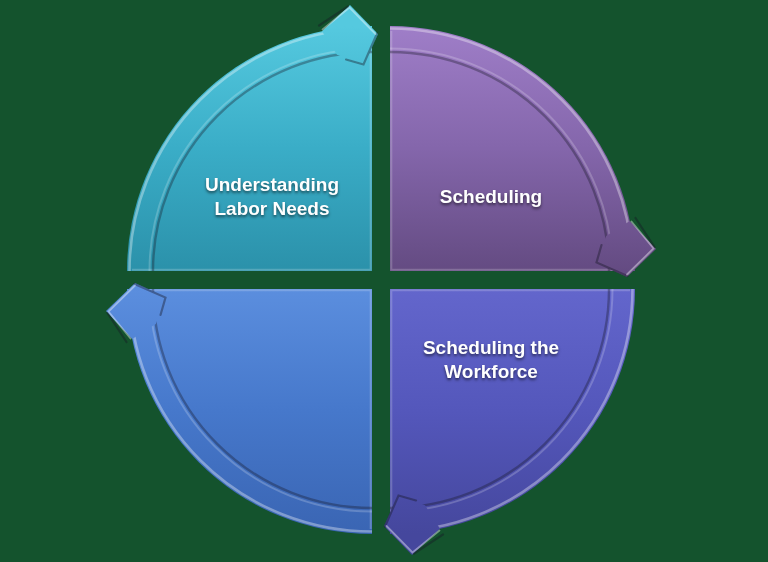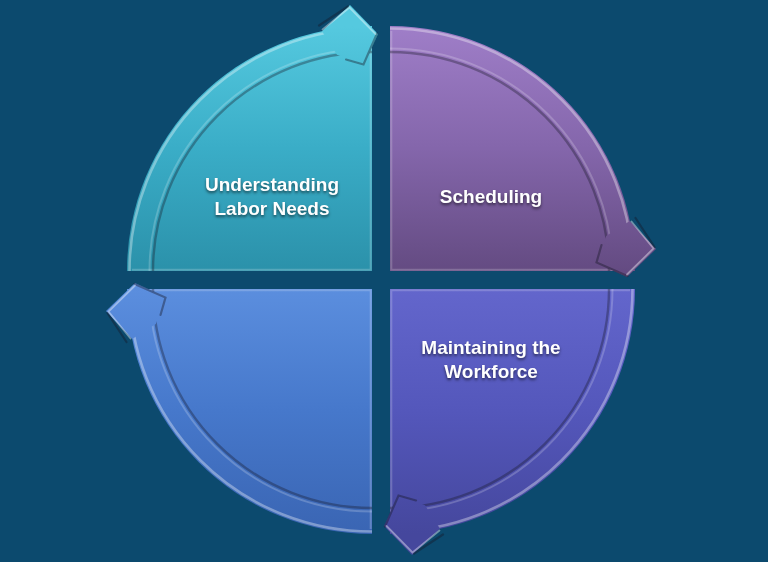--- a/index.html
+++ b/index.html
@@ -4,21 +4,21 @@
 <style>
   html, body {
     margin: 0;
     padding: 0;
     background: #000;
   }
   .stage {
     position: relative;
     width: 768px;
     height: 562px;
-    background: #0c4a6e;
+    background: #14532d;
     overflow: hidden;
     font-family: "Liberation Sans", sans-serif;
   }
   .stage svg {
     position: absolute;
     left: 0;
     top: 0;
   }
   .label {
     position: absolute;
@@ -79,16 +79,16 @@
     <use href="#segment" transform="translate(372,271)" fill="url(#g0)"></use>
     <use href="#segment" transform="translate(390,271) rotate(90)" fill="url(#g1)"></use>
     <use href="#segment" transform="translate(390,289) rotate(180)" fill="url(#g2)"></use>
     <use href="#segment" transform="translate(372,289) rotate(270)" fill="url(#g3)"></use>
   </svg>
 
   <div class="label" style="left:272px; top:197px; width:165px">Understanding Labor Needs</div>
 
   <div class="label" style="left:491px; top:197px; width:220px">Scheduling</div>
 
-  <div class="label" style="left:491px; top:360px; width:205px">Maintaining the Workforce</div>
+  <div class="label" style="left:491px; top:360px; width:205px">Scheduling the Workforce</div>
 
 
 </div>
 
 </body></html>

